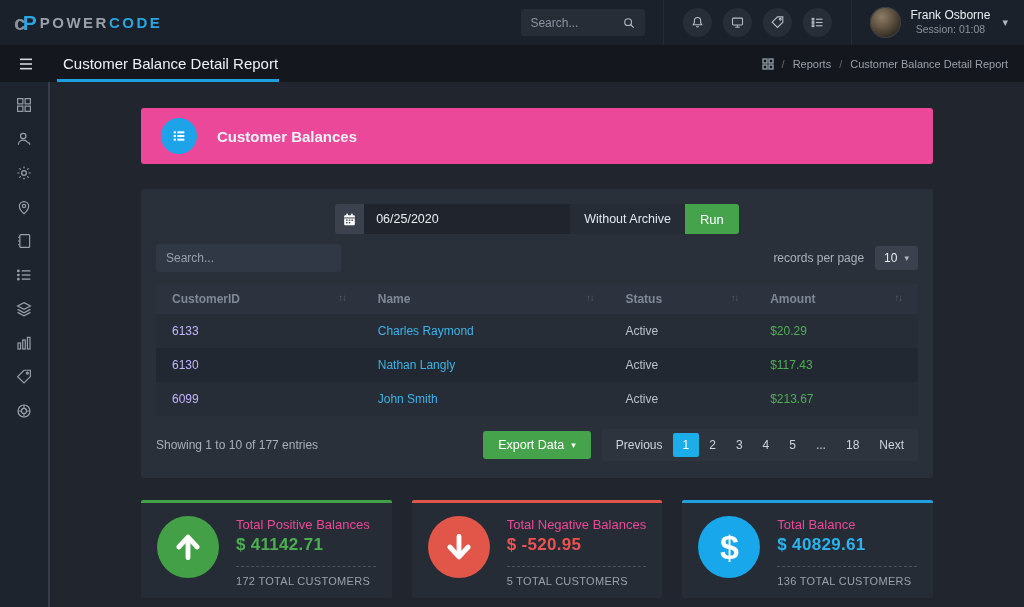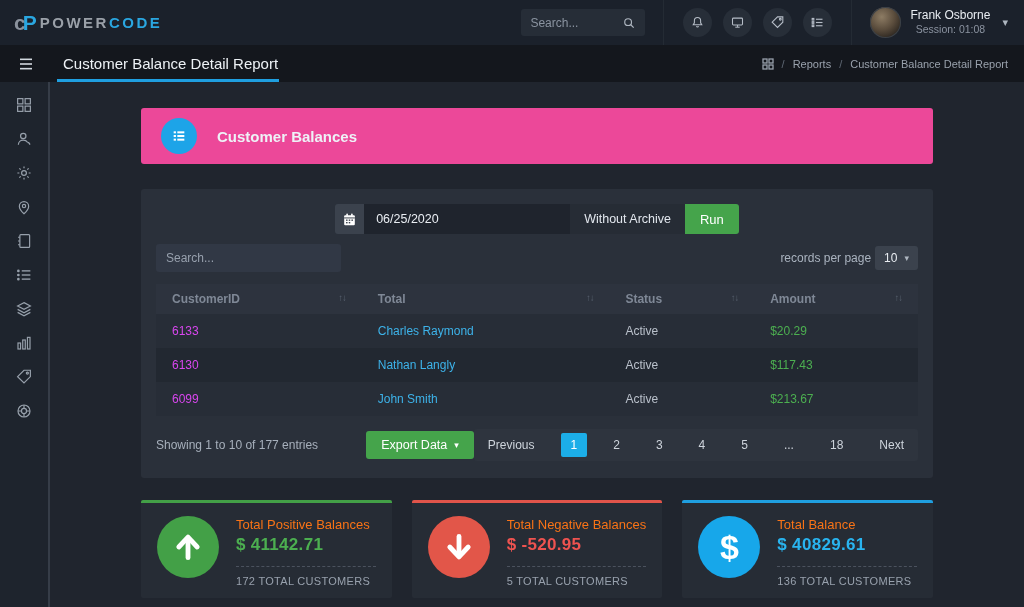--- a/index.html
+++ b/index.html
@@ -52,57 +52,57 @@
   .filter-row { display:flex; justify-content:center; height:30px; }
   .cal-btn { width:29px; background:#3b424d; border-radius:3px 0 0 3px; display:flex; align-items:center; justify-content:center; cursor:pointer; }
   .date-input { width:206px; background:#1f242d; display:flex; align-items:center; padding:0 12px; color:#e9edf2; font-size:12.5px; cursor:text; }
   .archive-label { display:flex; align-items:center; padding:0 14px; color:#e2e7ee; font-size:12.5px; background:#262c35; cursor:pointer; }
   .run-btn { background:#45a44b; color:#fff; border:none; padding:0 15px; font-size:13px; font-family:inherit; border-radius:0 3px 3px 0; cursor:pointer; }
 
   .controls-row { display:flex; justify-content:space-between; align-items:center; margin-top:10px; }
   .table-search { width:185px; height:28px; background:#313845; border-radius:3px; display:flex; align-items:center; padding:0 10px; }
   .table-search input { flex:1; background:transparent; border:none; outline:none; color:#cfd6dd; font-size:12px; font-family:inherit; min-width:0; }
   .table-search input::placeholder { color:#97a0ad; }
-  .rpp { display:flex; align-items:center; gap:4px; color:#aab3bf; font-size:12px; }
+  .rpp { display:flex; align-items:center; gap:11px; color:#aab3bf; font-size:12px; }
   .rpp-select { background:#3b424d; color:#e9edf2; padding:5px 9px; border-radius:3px; font-size:12px; display:flex; gap:7px; align-items:center; cursor:pointer; }
   .rpp-caret { font-size:9px; color:#aeb6c0; }
 
   table.data { width:100%; border-collapse:collapse; margin-top:12px; font-size:12px; table-layout:fixed; }
   table.data th { background:#2d333e; color:#7f8896; text-align:left; font-weight:700; padding:8px 16px; cursor:pointer; }
   table.data th .sort { float:right; font-size:9.5px; color:#596270; letter-spacing:-1px; }
   table.data td { padding:10px 16px; }
   table.data tbody tr:nth-child(odd) { background:#272d37; }
   table.data tbody tr:nth-child(even) { background:#222831; }
-  td.cell-id { color:#d946ef; }
+  td.cell-id { color:#c4b5fd; }
   td.cell-name a { color:#3db3ea; text-decoration:none; cursor:pointer; }
   td.cell-status { color:#bac1cb; }
   td.cell-amount { color:#4caf50; }
   .col1{width:27%} .col2{width:32.5%} .col3{width:19%} .col4{width:21.5%}
 
   .table-footer { display:grid; grid-template-columns:1fr auto 1fr; align-items:center; margin-top:13px; }
   .showing { color:#a7b0bc; font-size:12px; }
   .export-btn { background:#45a44b; color:#fff; border:none; padding:7px 15px; border-radius:3px; font-size:12.5px; font-family:inherit; justify-self:center; cursor:pointer; display:flex; align-items:center; gap:7px; }
   .export-caret { font-size:9px; }
-  .pagination { justify-self:end; background:#2e343e; border-radius:3px; padding:4px; display:flex;gap:16px; }
+  .pagination { justify-self:end; background:#2e343e; border-radius:3px; padding:4px; display:flex; }
   .page-item { padding:5px 10px; color:#ced4dc; font-size:12px; border-radius:2px; cursor:pointer; }
   .page-item.active { background:#1caee8; color:#fff; }
 
   
   .summary-row { display:flex; gap:20px; margin-top:22px; }
   .sum-card { flex:1; background:#262c35; border-top:3px solid; border-radius:2px; padding:13px 16px 11px; }
   .sum-card.green { border-color:#43a047; }
   .sum-card.red   { border-color:#e0544a; }
   .sum-card.blue  { border-color:#1f9fe0; }
   .sum-inner { display:flex; gap:17px; }
   .sum-circle { width:62px; height:62px; border-radius:50%; flex-shrink:0; display:flex; align-items:center; justify-content:center; }
   .green .sum-circle { background:#43a047; }
   .red   .sum-circle { background:#e25649; }
   .blue  .sum-circle { background:#17a7ea; }
   .sum-texts { flex:1; padding-top:1px; }
-  .sum-title { color:#f97316; font-size:13px; }
+  .sum-title { color:#ec4899; font-size:13px; }
   .sum-value { font-size:17px; font-weight:700; margin-top:3px; letter-spacing:.3px; }
   .green .sum-value { color:#4caf50; }
   .red   .sum-value { color:#ef5350; }
   .blue  .sum-value { color:#29b4ef; }
   .sum-divider { border-top:1px dashed #4b525e; margin-top:11px; }
   .sum-footer { text-align:left; color:#98a1ad; font-size:11px; margin-top:8px; letter-spacing:.3px; }
   .dollar-glyph { color:#fff; font-size:34px; font-weight:700; line-height:1; }
 
   svg { display:block; }
 </style>
@@ -335,21 +335,21 @@
       <table class="data">
         <colgroup>
             <col class="col1">
             <col class="col2">
             <col class="col3">
             <col class="col4">
           </colgroup>
         <thead>
           <tr>
             <th><span>CustomerID</span><span class="sort">↑↓</span></th>
-            <th><span>Total</span><span class="sort">↑↓</span></th>
+            <th><span>Name</span><span class="sort">↑↓</span></th>
             <th><span>Status</span><span class="sort">↑↓</span></th>
             <th><span>Amount</span><span class="sort">↑↓</span></th>
           </tr>
         </thead>
         <tbody>
           <tr>
             <td class="cell-id">6133</td>
             <td class="cell-name"><a>Charles Raymond</a></td>
             <td class="cell-status">Active</td>
             <td class="cell-amount">$20.29</td>

